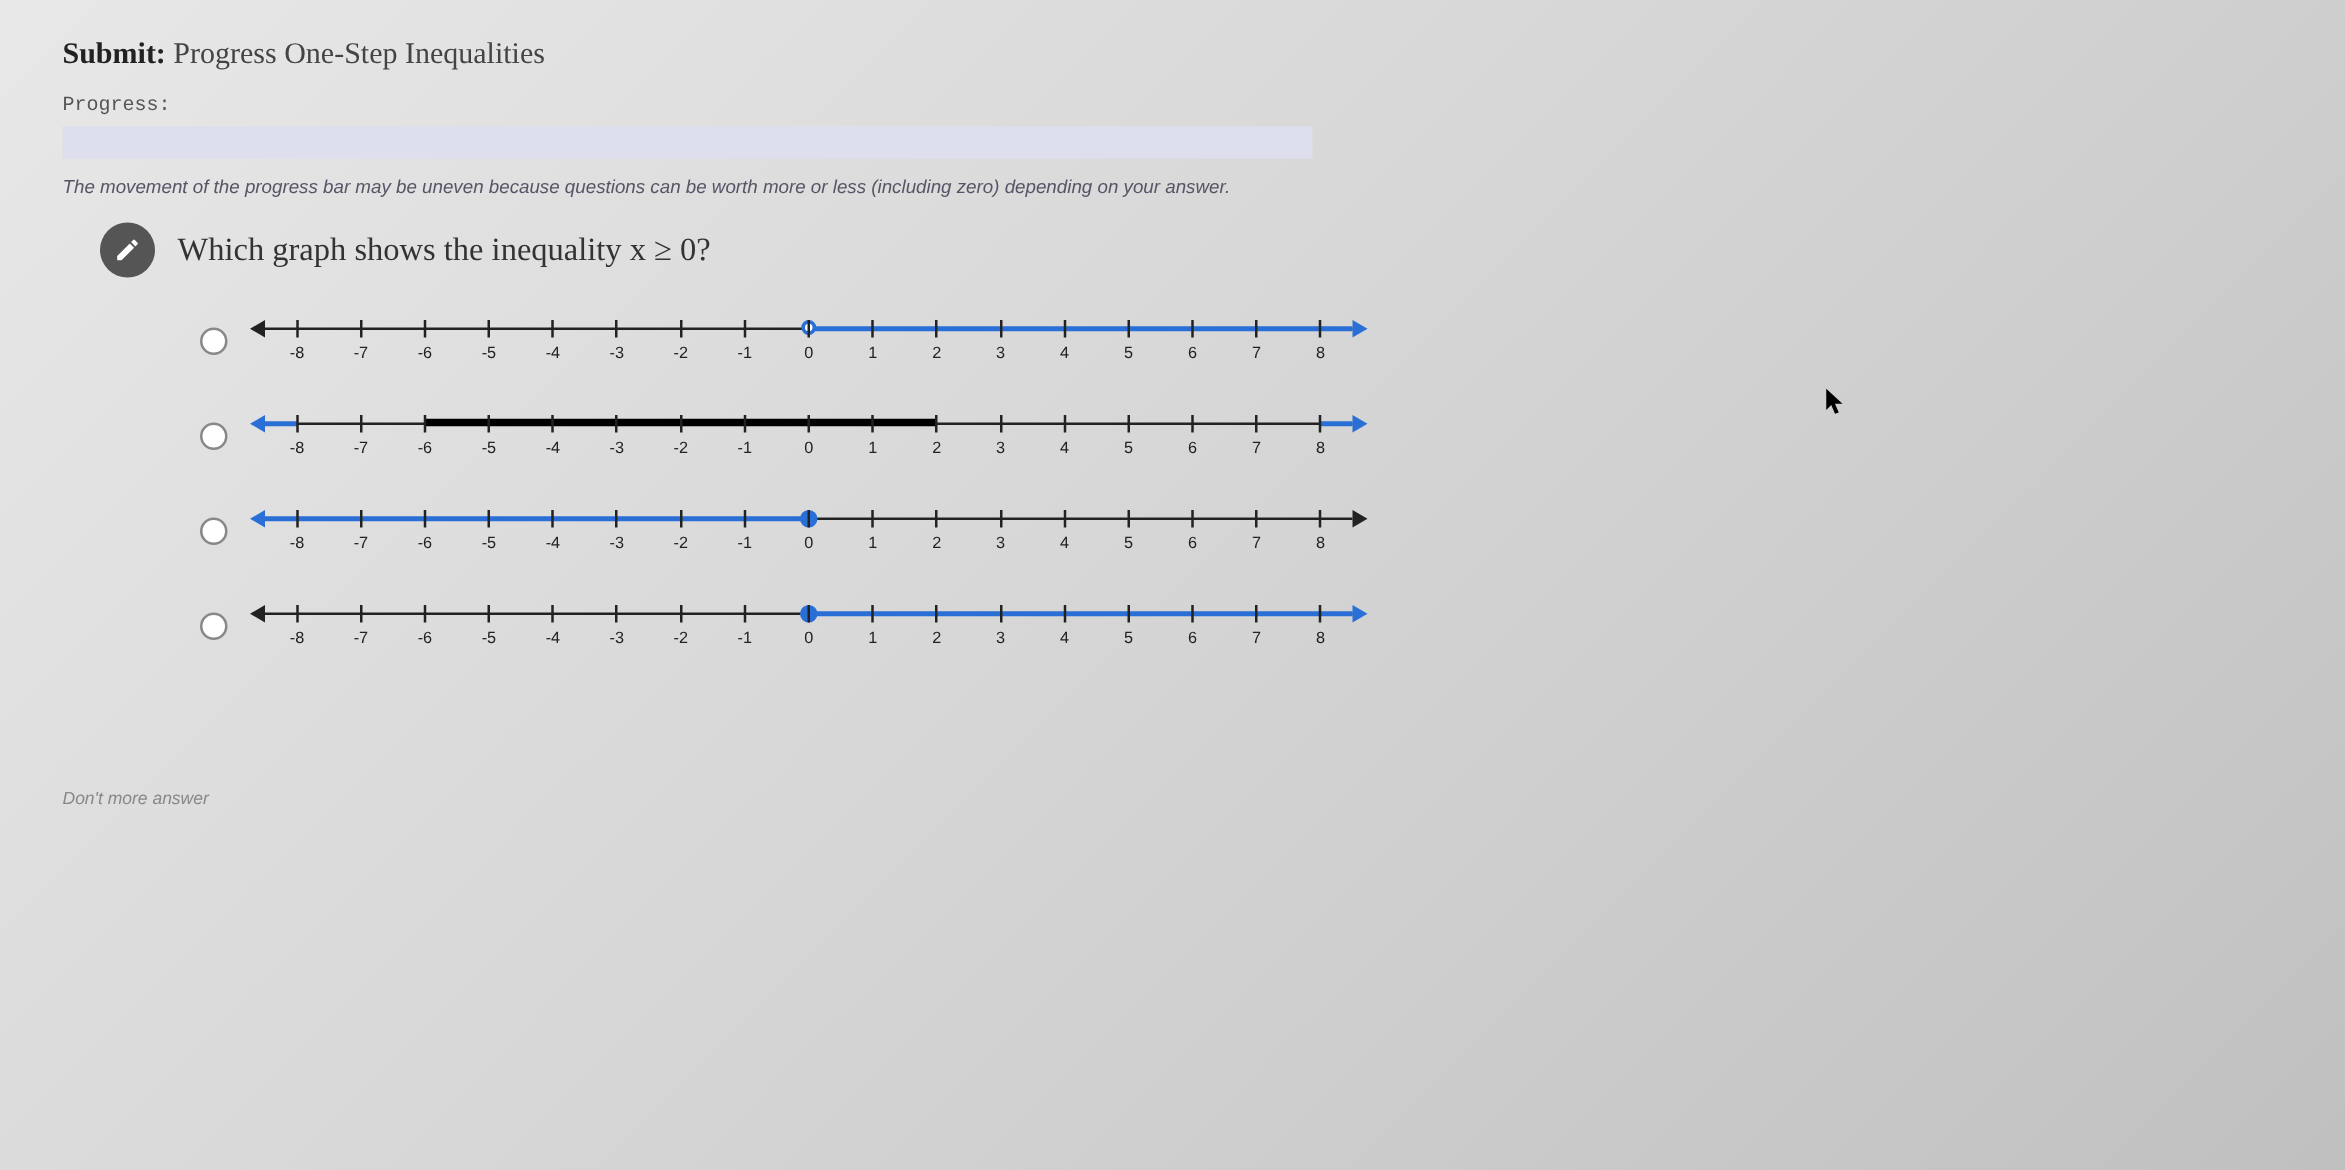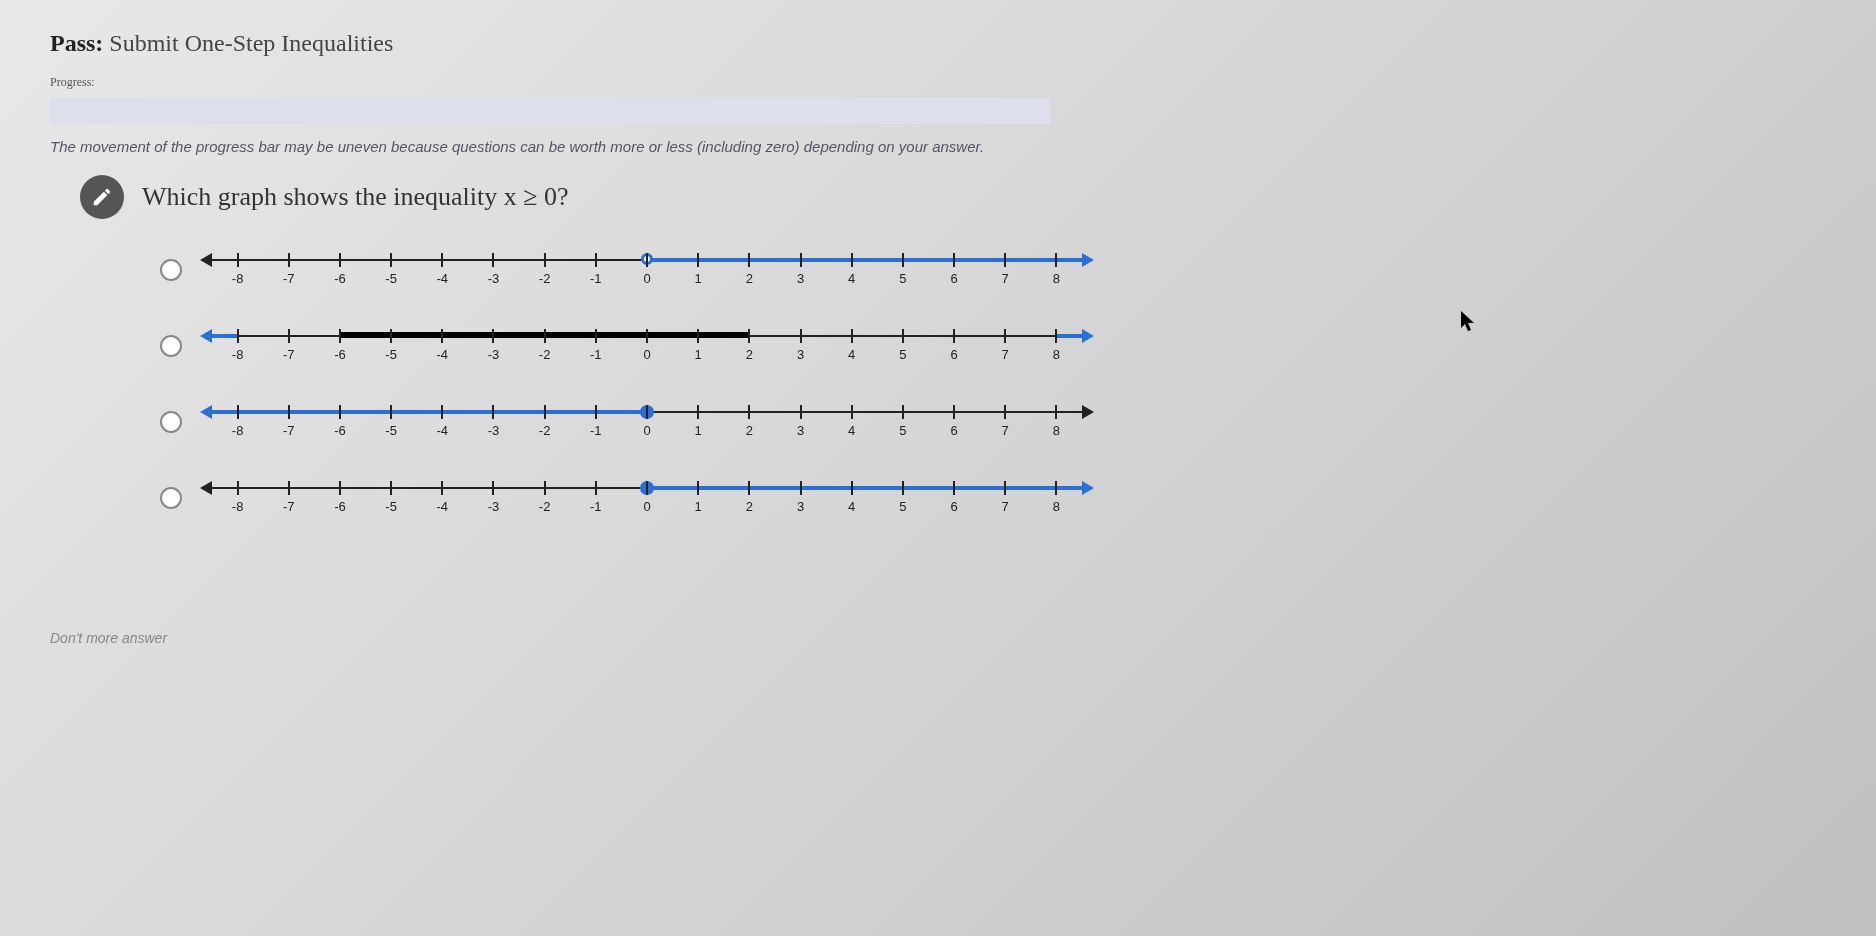--- a/index.html
+++ b/index.html
@@ -7,21 +7,21 @@
     font-family: Georgia, 'Times New Roman', serif;
     background: linear-gradient(135deg, #e8e8e8 0%, #d5d5d5 50%, #c0c0c0 100%);
     width: 1876px;
     height: 936px;
     padding: 30px 50px;
     color: #333;
     position: relative;
   }
   .topic-line { font-size: 24px; margin-bottom: 18px; color:#444; }
   .topic-label { font-weight: bold; color:#222; }
-  .progress-label { font-family: Liberation Serif, serif; font-size: 12px; color:#555; margin-bottom: 8px; }
+  .progress-label { font-family: Liberation Mono, monospace; font-size: 16px; color:#555; margin-bottom: 8px; }
   .progress-bar-wrap { width: 1000px; height: 26px; background: #dde0ec; margin-bottom: 14px; }
   .progress-note { font-family: Arial, sans-serif; font-style: italic; font-size: 15px; color:#556; margin-bottom: 20px; }
   .question-row { display:flex; align-items:center; gap:18px; margin-bottom: 28px; margin-left:30px;}
   .pencil-badge {
     width: 44px; height:44px; border-radius:50%; background:#555; display:flex; align-items:center; justify-content:center;
   }
   .pencil-badge svg { width:22px; height:22px; fill:#fff; }
   .question-text { font-size: 26px; color:#333;font-family:Liberation Serif, serif; }
   .options { margin-left: 110px; }
   .option-row { display:flex; align-items:center; gap:30px; margin-bottom: 30px; }
@@ -48,22 +48,22 @@
   .btn-submit { width:340px; background:#4aa3df; }
   .btn-pass { width:170px; background:#8a8fb5; }
   .pass-wrap { display:flex; flex-direction:column; align-items:center; gap:10px; }
   .dont-know { font-family: Arial, sans-serif; font-style:italic; font-size:14px; color:#888; }
   .cursor-icon { position:absolute; left:1460px; top:310px; }
 </style>
 </head>
 <body>
 
 <div class="topic-line">
-  <span class="topic-label">Pass:</span>
-  <span>Submit One-Step Inequalities</span>
+  <span class="topic-label">Submit:</span>
+  <span>Progress One-Step Inequalities</span>
 </div>
 
 <div class="progress-label">Progress:</div>
 <div class="progress-bar-wrap"></div>
 <div class="progress-note">The movement of the progress bar may be uneven because questions can be worth more or less (including zero) depending on your answer.</div>
 
 <div class="question-row">
   <div class="pencil-badge">
     <svg viewBox="0 0 24 24">
         <path d="M3 17.25V21h3.75l11-11-3.75-3.75-11 11zM20.7 7.04a1 1 0 0 0 0-1.41l-2.34-2.34a1 1 0 0 0-1.41 0l-1.83 1.83 3.75 3.75 1.83-1.83z"></path>

